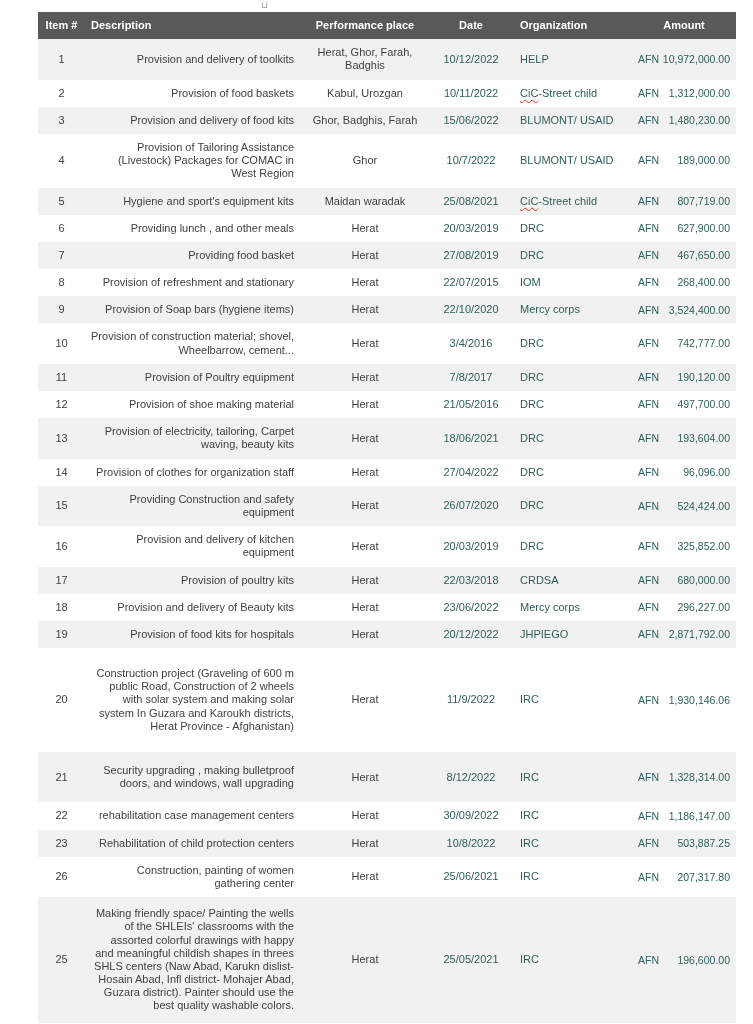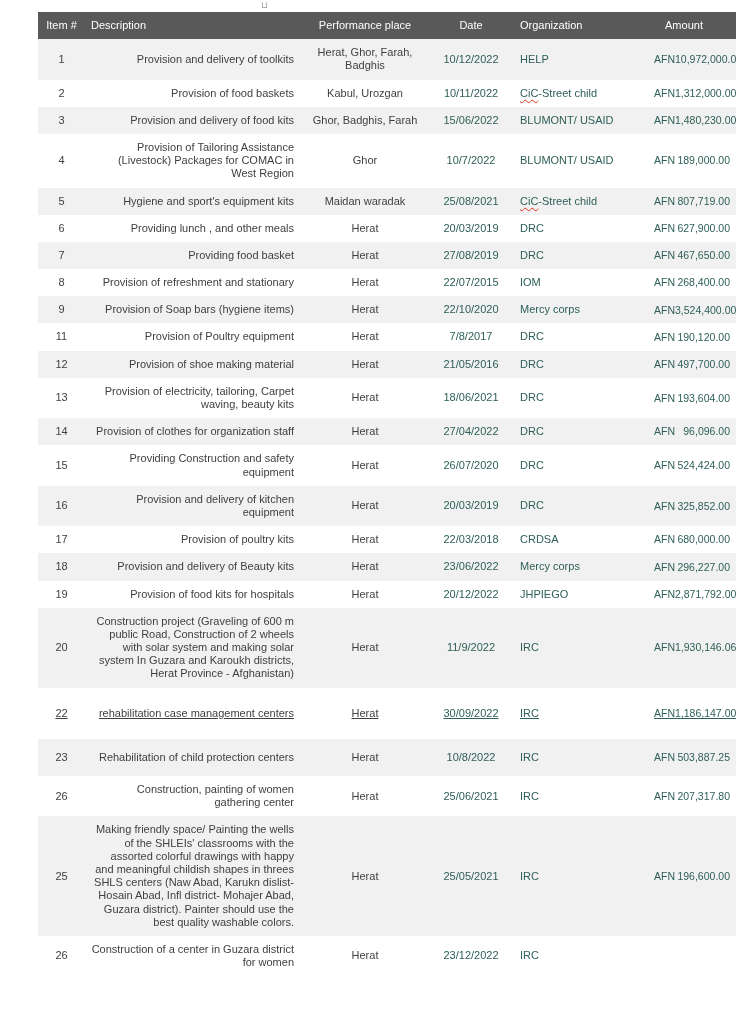--- a/index.html
+++ b/index.html
@@ -23,35 +23,35 @@
   .doc-table{
     position:absolute;left:38px;top:12px;width:698px;
     border-collapse:collapse;table-layout:fixed;
   }
   .doc-table th,.doc-table td{
     font-size:11px;line-height:1.2;vertical-align:middle;
     padding:7px 6px;overflow:hidden;
   }
   thead th{
     background:var(--header-bg);color:var(--header-text);
-    font-weight:normal;text-align:left;padding:6px 6px;
+    font-weight:bold;text-align:left;padding:6px 6px;
   }
   th.c-item,th.c-amt,th.c-place,th.c-date{text-align:center;}
   tbody tr:nth-child(odd) td{background:var(--row-alt-bg);}
   tbody tr:nth-child(even) td{background:var(--row-bg);}
   td.c-item{text-align:center;color:var(--body-text);}
   td.c-desc{text-align:right;}
   td.c-place{text-align:center;}
   td.c-date{text-align:center;color:var(--accent-text);}
   td.c-org{text-align:left;color:var(--accent-text);padding-left:8px;}
   th.c-org{padding-left:8px;}
   td.c-amt{color:var(--accent-text);}
   .amt-wrap{display:flex;justify-content:space-between;align-items:baseline;
-    font-size:10.5px;white-space:nowrap;padding-right:0px;margin-left:16px;}
-  tbody tr:nth-child(20) td{padding-top:19px;padding-bottom:19px;text-decoration:underline;}
+    font-size:10.5px;white-space:nowrap;padding-right:0px;}
+  tbody tr:nth-child(20) td{padding-top:19px;padding-bottom:19px;}
   tbody tr:nth-child(21) td{padding-top:12px;padding-bottom:12px;}
   tbody tr:nth-child(25) td{padding-top:10px;padding-bottom:10px;}
   .misspell{text-decoration:underline wavy var(--squiggle) 1px;text-underline-offset:2px;}
 </style>
 </head>
 <body>
 
 <span class="fmt-mark">⊔</span>
 
 <table class="doc-table">
@@ -193,20 +193,33 @@
     <td class="c-date">22/10/2020</td>
     <td class="c-org">Mercy corps</td>
     <td class="c-amt">
       <span class="amt-wrap">
         <span>AFN</span>
         <span>3,524,400.00</span>
       </span>
     </td>
   </tr>
 
+  <tr>
+    <td class="c-item">10</td>
+    <td class="c-desc">Provision of construction material; shovel, Wheelbarrow, cement...</td>
+    <td class="c-place">Herat</td>
+    <td class="c-date">3/4/2016</td>
+    <td class="c-org">DRC</td>
+    <td class="c-amt">
+      <span class="amt-wrap">
+        <span>AFN</span>
+        <span>742,777.00</span>
+      </span>
+    </td>
+  </tr>
 
   <tr>
     <td class="c-item">11</td>
     <td class="c-desc">Provision of Poultry equipment</td>
     <td class="c-place">Herat</td>
     <td class="c-date">7/8/2017</td>
     <td class="c-org">DRC</td>
     <td class="c-amt">
       <span class="amt-wrap">
         <span>AFN</span>
@@ -334,20 +347,33 @@
     <td class="c-date">11/9/2022</td>
     <td class="c-org">IRC</td>
     <td class="c-amt">
       <span class="amt-wrap">
         <span>AFN</span>
         <span>1,930,146.06</span>
       </span>
     </td>
   </tr>
 
+  <tr>
+    <td class="c-item">21</td>
+    <td class="c-desc">Security upgrading , making bulletproof doors, and windows, wall upgrading</td>
+    <td class="c-place">Herat</td>
+    <td class="c-date">8/12/2022</td>
+    <td class="c-org">IRC</td>
+    <td class="c-amt">
+      <span class="amt-wrap">
+        <span>AFN</span>
+        <span>1,328,314.00</span>
+      </span>
+    </td>
+  </tr>
 
   <tr>
     <td class="c-item">22</td>
     <td class="c-desc">rehabilitation case management centers</td>
     <td class="c-place">Herat</td>
     <td class="c-date">30/09/2022</td>
     <td class="c-org">IRC</td>
     <td class="c-amt">
       <span class="amt-wrap">
         <span>AFN</span>

